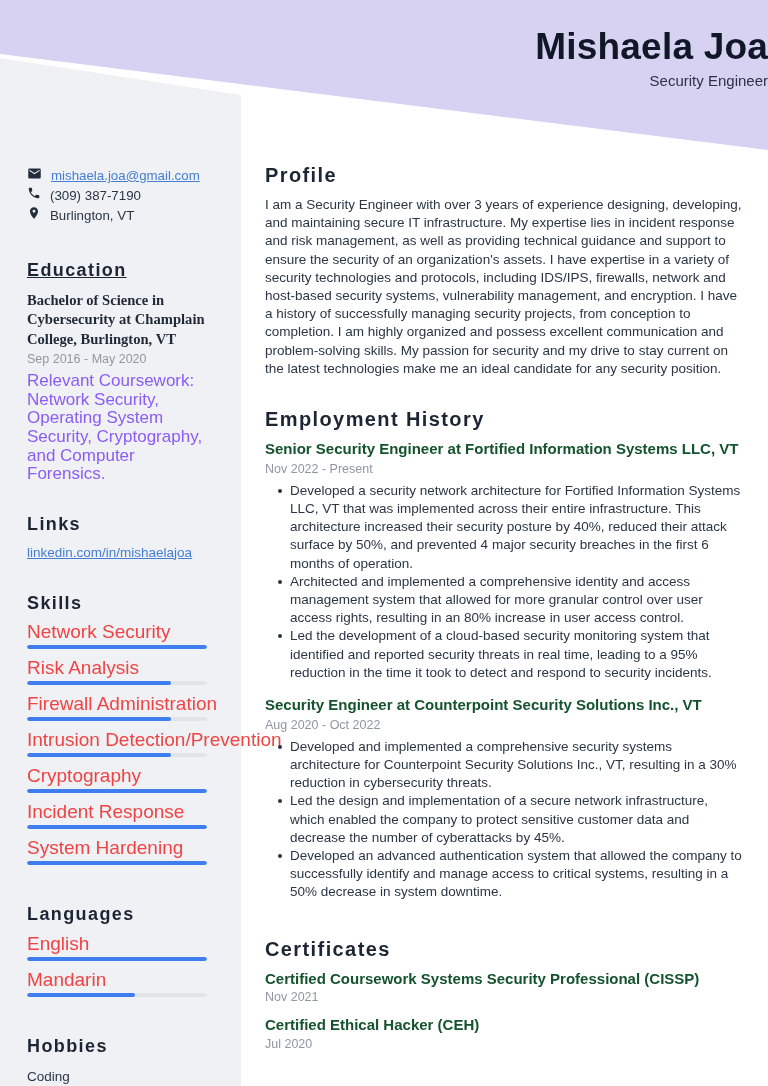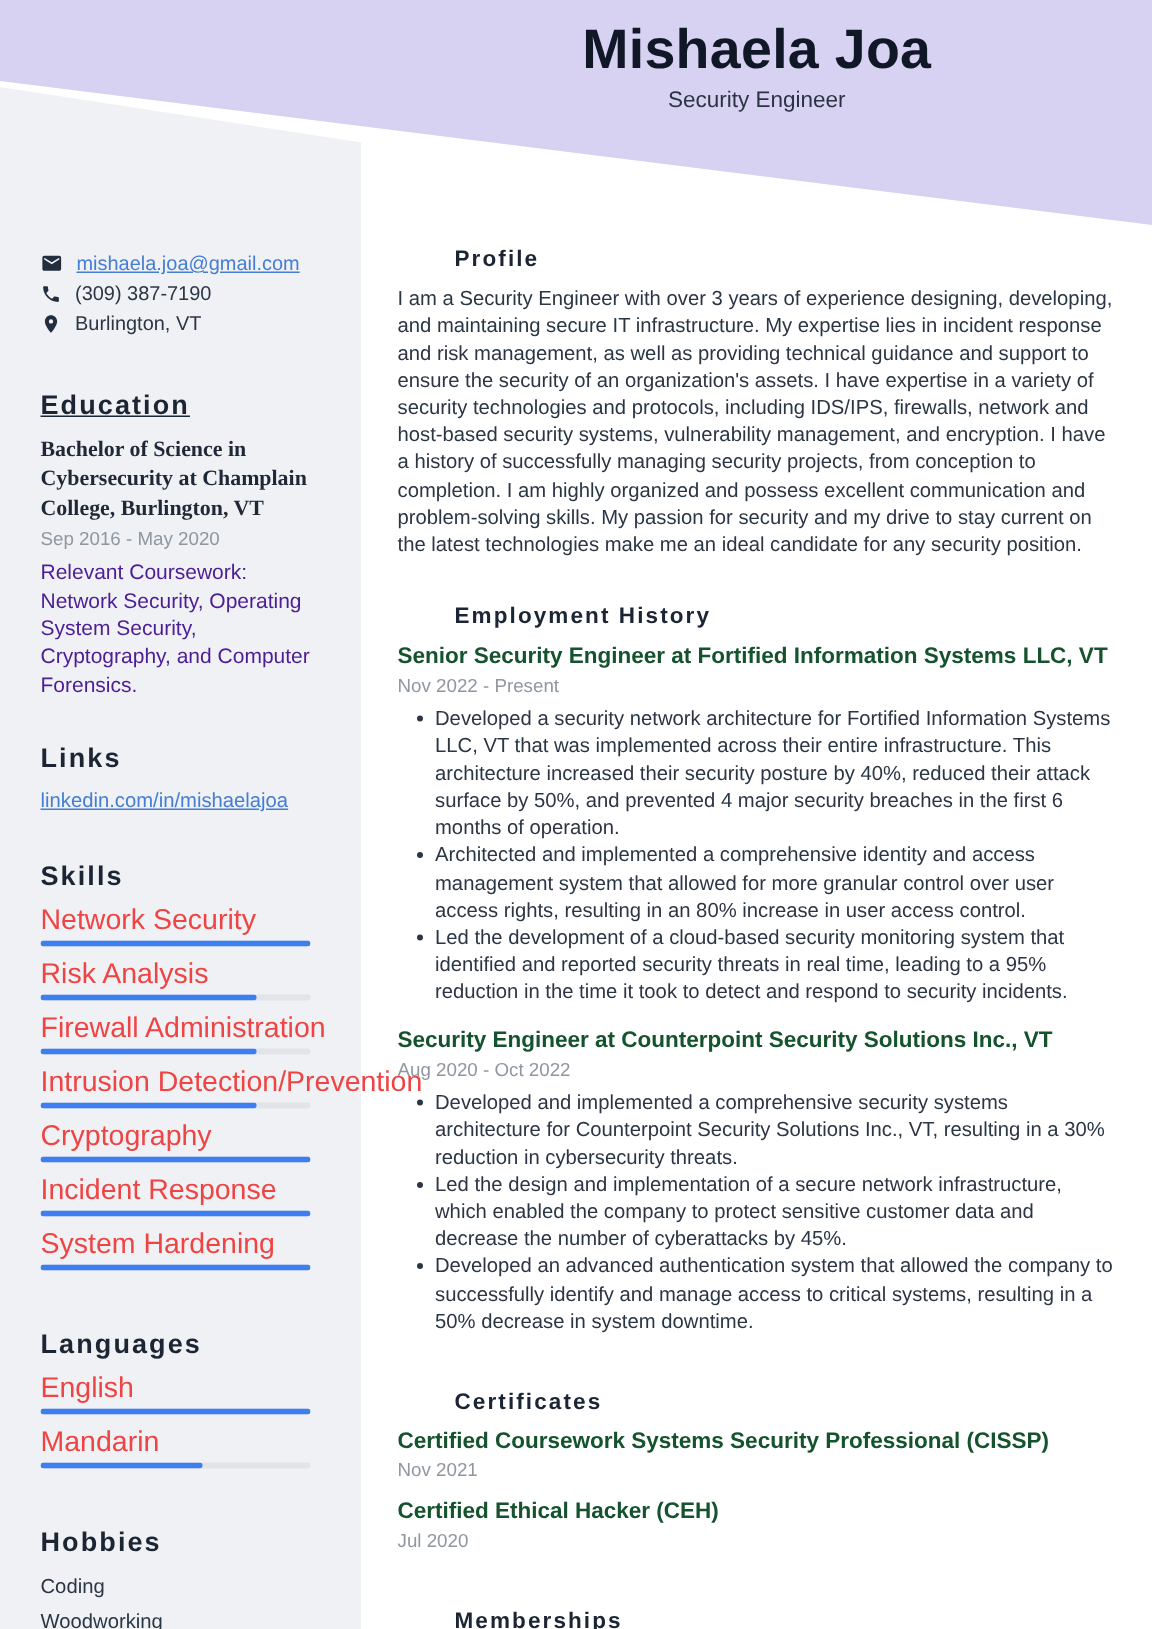--- a/index.html
+++ b/index.html
@@ -20,55 +20,55 @@
     clip-path: polygon(0 0, 768px 0, 768px 150px, 0 54px);
     z-index: 1;
   }
   .sidebar-bg {
     position: absolute; left: 0; top: 0; width: 241px; height: 1086px;
     background: #f0f1f4;
     clip-path: polygon(0 58px, 241px 95px, 241px 1086px, 0 1086px);
     z-index: 0;
   }
   .header-text {
-    position: absolute; left: 241px; right: 0; top: 14px;
-    text-align: center; z-index: 2;
+    position: absolute; left: 241px; right: 0; top: 28px;
+    text-align: right; z-index: 2;
   }
   .name {
     font-size: 37px; font-weight: 700; color: #101726;
     letter-spacing: 0.2px; line-height: 1.05;
   }
   .job-title {
     font-size: 15px; color: #2a3342; margin-top: 5px;
   }
 
   
   .sidebar {
     position: absolute; left: 27px; top: 166px; width: 187px; z-index: 2;
   }
   .contact-row {
-    display: flex; align-items: center; gap: 9px;
+    display: flex; align-items: flex-start; gap: 9px;
     font-size: 13.3px; line-height: 19px; color: #2b3645;
   }
   .contact-row + .contact-row { margin-top: 1px; }
   .contact-row svg { flex: 0 0 auto; }
   a.link {
     color: #447dd2; text-decoration: underline; cursor: pointer;
   }
   .side-heading {
     font-size: 18px; font-weight: 700; color: #1c2534;
     letter-spacing: 1.4px; line-height: 1.1;
   }
   .mt-edu { margin-top: 36px; text-decoration: underline; }
   .degree {
     margin-top: 10px; font-size: 14.6px; font-weight: 700;
     color: #1f2836; line-height: 19.5px; font-family: Liberation Serif, serif;
   }
   .side-date { margin-top: 3px; font-size: 12.5px; color: #8f97a1; }
-  .side-desc { margin-top: 6px; font-size: 14px; line-height: 18.6px; color: #4c1d95; }
+  .side-desc { margin-top: 6px; font-size: 17px; line-height: 18.6px; color: #8b5cf6; }
   .mt-links { margin-top: 31px; }
   .side-link-item { margin-top: 10px; font-size: 13.5px; }
   .mt-skills { margin-top: 34px; }
   .meter-item { margin-top: 10px; }
   .meter-item:first-of-type { margin-top: 9px; }
   .meter-label { font-size: 19px; line-height: 17px; color: #ef4444; white-space: nowrap; }
   .meter-track {
     margin-top: 5px; width: 180px; height: 4px;
     background: #e2e4e8; border-radius: 2px; overflow: hidden;
   }
@@ -76,22 +76,22 @@
   .mt-lang { margin-top: 40px; }
   .mt-hobbies { margin-top: 40px; }
   .hobby-item { font-size: 13.5px; line-height: 23px; color: #2b3645; }
   .hobby-list { margin-top: 8px; }
 
   
   .main {
     position: absolute; left: 265px; top: 156px; width: 477px; z-index: 2;
   }
   .main-heading {
-    font-size: 15px; font-weight: 700; color: #1c2534;
-    letter-spacing: 1.4px; line-height: 1.15; margin-left: 38px;
+    font-size: 20px; font-weight: 700; color: #1c2534;
+    letter-spacing: 1.4px; line-height: 1.15;
   }
   .profile-text {
     margin-top: 9px; font-size: 13.5px; line-height: 18.2px; color: #2b3645;
   }
   .mt-employment { margin-top: 30px; }
   .entry-title { margin-top: 9px; font-size: 15px; font-weight: 700; color: #14532d; line-height: 1.25; }
   .entry-date { margin-top: 3px; font-size: 12.5px; color: #8f97a1; }
   ul.bullets { margin-top: 6px; list-style: none; }
   ul.bullets li {
     position: relative; padding-left: 25px;

